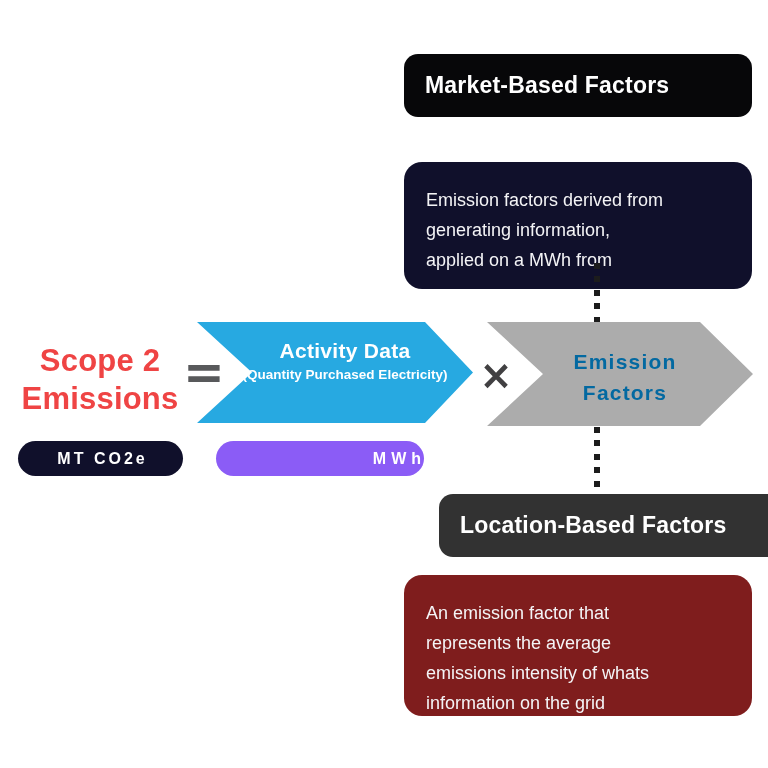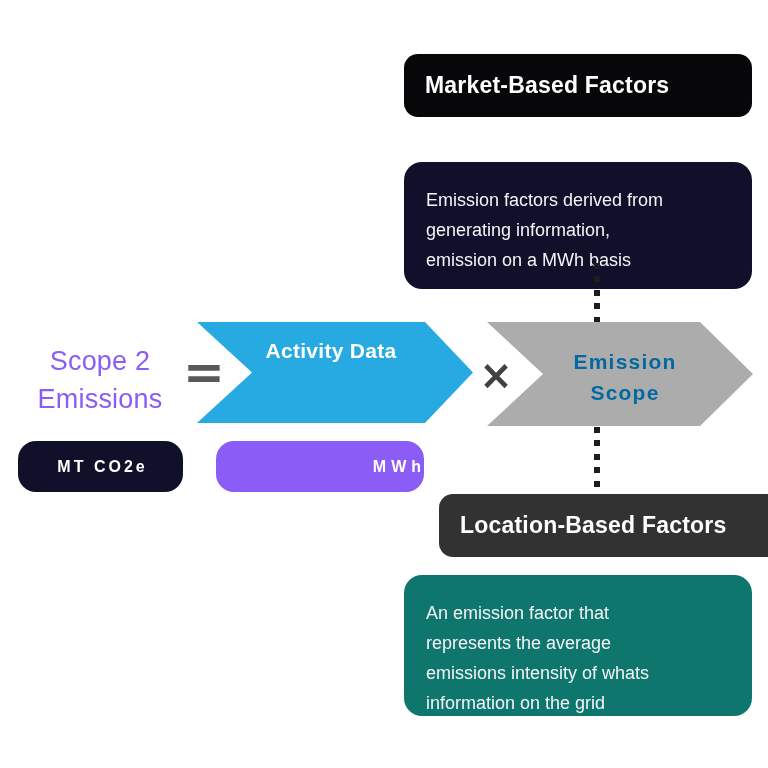--- a/index.html
+++ b/index.html
@@ -12,103 +12,104 @@
     display:flex; align-items:center; padding:16px 21px;
     font-size:23px; font-weight:700; letter-spacing:0.2px; border-radius:14px;
   }
   .desc-box {
     border-radius:18px; padding:23px 22px 0 22px;
     font-size:18px; font-weight:400; line-height:30px; color:#f4f4f6;
   }
   .market-title { left:404px; top:54px;  width:348px; height:63px;  background:#070709; }
   .market-desc  { left:404px; top:135px; width:348px; height:127px; background:#10102b;margin-top:27px; }
   .loc-title    { left:404px; top:494px; width:348px; height:63px;  background:#323232;margin-left:35px; }
-  .loc-desc     { left:404px; top:575px; width:348px; height:141px; background:#0f766e; }
+  .loc-desc     { left:404px; top:575px; width:348px; height:141px; background:#7f1d1d; }
 
   .dots {
     position:absolute; left:594px; width:6px;
     background:repeating-linear-gradient(to bottom, #1c1c1c 0 6px, transparent 6px 13.5px);
   }
   .dots-top    { top:263px; height:59px; }
   .dots-bottom { top:427px; height:65px; }
 
   .scope-label {
     position:absolute; left:12px; top:342px; width:176px; text-align:center;
-    font-size:27px; font-weight:400; color:#8b5cf6; line-height:38px; letter-spacing:0.2px;
+    font-size:31px; font-weight:700; color:#ef4444; line-height:38px; letter-spacing:0.2px;
   }
   .equals {
     position:absolute; left:183px; top:346px; width:38px; text-align:center;
     font-family:"DejaVu Sans", sans-serif; font-size:50px; font-weight:700;
     color:#58595b; line-height:52px;
   }
   .times {
     position:absolute; left:477px; top:355px; width:38px; text-align:center;
     font-family:"DejaVu Sans", sans-serif; font-size:40px; font-weight:700;
     color:#414042; line-height:40px;
   }
   .arrow { position:absolute; }
   .activity-arrow { left:197px; top:322px; }
   .factor-arrow   { left:487px; top:322px; }
 
   .activity-text {
-    position:absolute; left:228px; top:337px; width:206px; text-align:center; color:#ffffff;
+    position:absolute; left:242px; top:337px; width:206px; text-align:center; color:#ffffff;
   }
   .activity-title { font-size:21px; font-weight:700; line-height:27px; letter-spacing:0.3px; }
   .activity-sub   { font-size:13.5px; font-weight:700; line-height:18px; margin-top:2px; }
 
   .factor-text {
     position:absolute; left:545px; top:346px; width:160px; text-align:center;
     color:#0369a1; font-size:21px; font-weight:700; line-height:31px; letter-spacing:1.2px;
   }
   .pill {
-    position:absolute; top:441px; height:51px; border-radius:18px;
+    position:absolute; top:441px; height:35px; border-radius:18px;
     display:flex; align-items:center; justify-content:center;
     color:#ffffff; font-size:16px; font-weight:700;
   }
   .mt-pill  { left:18px;  width:165px; background:#10102b; letter-spacing:3px; }
   .mwh-pill { left:216px; width:208px; background:#8b5cf6; letter-spacing:5px;justify-content:flex-end; }
   .pill span { transform:translateX(2px); }
 </style>
 </head>
 <body>
 
 <div class="canvas">
 
   <div class="box title-box market-title">
     <span>Market-Based Factors</span>
   </div>
 
   <div class="box desc-box market-desc">
     <div>Emission factors derived from</div>
     <div>generating information,</div>
-    <div>emission on a MWh basis</div>
+    <div>applied on a MWh from</div>
   </div>
 
   <div class="dots dots-top"></div>
   <div class="dots dots-bottom"></div>
 
   <div class="scope-label">Scope 2 Emissions</div>
 
   <div class="equals">=</div>
 
   <svg class="arrow activity-arrow" width="276" height="101" viewBox="0 0 276 101" aria-hidden="true">
     <polygon points="0,0 228,0 276,50.5 228,101 0,101 55,50.5" fill="#27a9e1"></polygon>
   </svg>
   <div class="activity-text">
     <div class="activity-title">Activity Data</div>
+    <div class="activity-sub">(Quantity Purchased Electricity)</div>
   </div>
 
   <div class="times">×</div>
 
   <svg class="arrow factor-arrow" width="266" height="104" viewBox="0 0 266 104" aria-hidden="true">
     <polygon points="0,0 213,0 266,52 213,104 0,104 56,52" fill="#acacac"></polygon>
   </svg>
   <div class="factor-text">
     <div>Emission</div>
-    <div>Scope</div>
+    <div>Factors</div>
   </div>
 
   <div class="pill mt-pill">
     <span>MT CO2e</span>
   </div>
   <div class="pill mwh-pill">
     <span>MWh</span>
   </div>
 
   <div class="box title-box loc-title">

